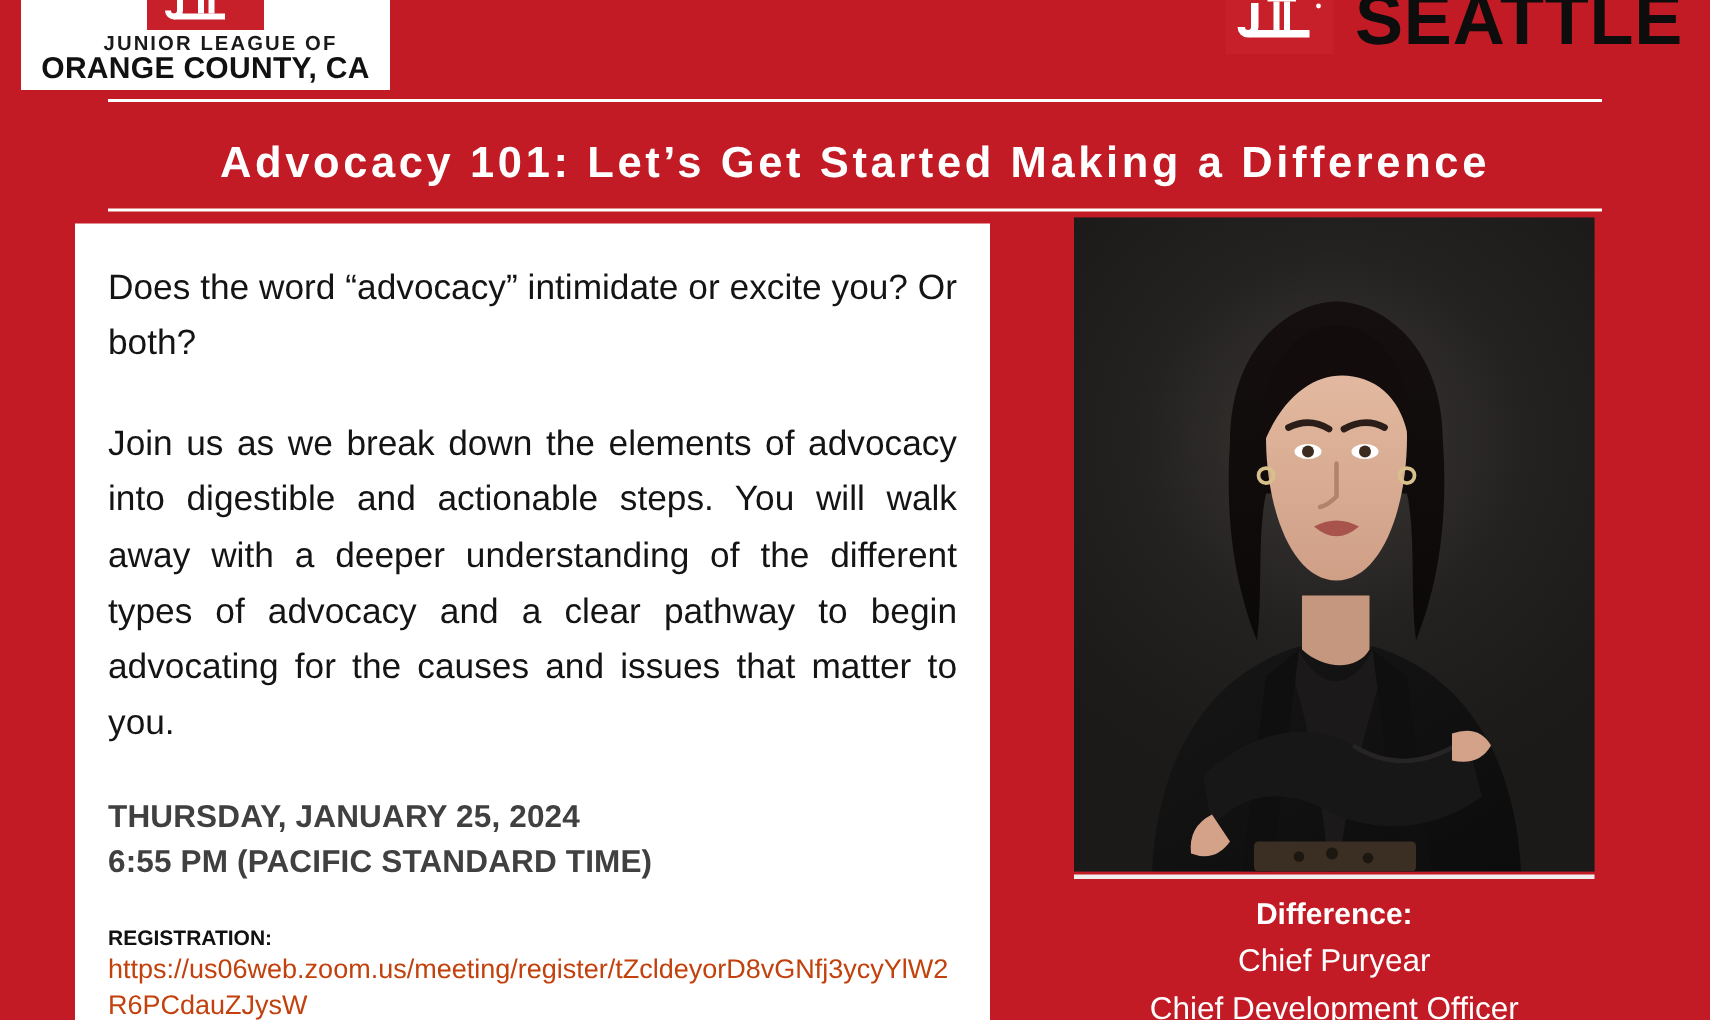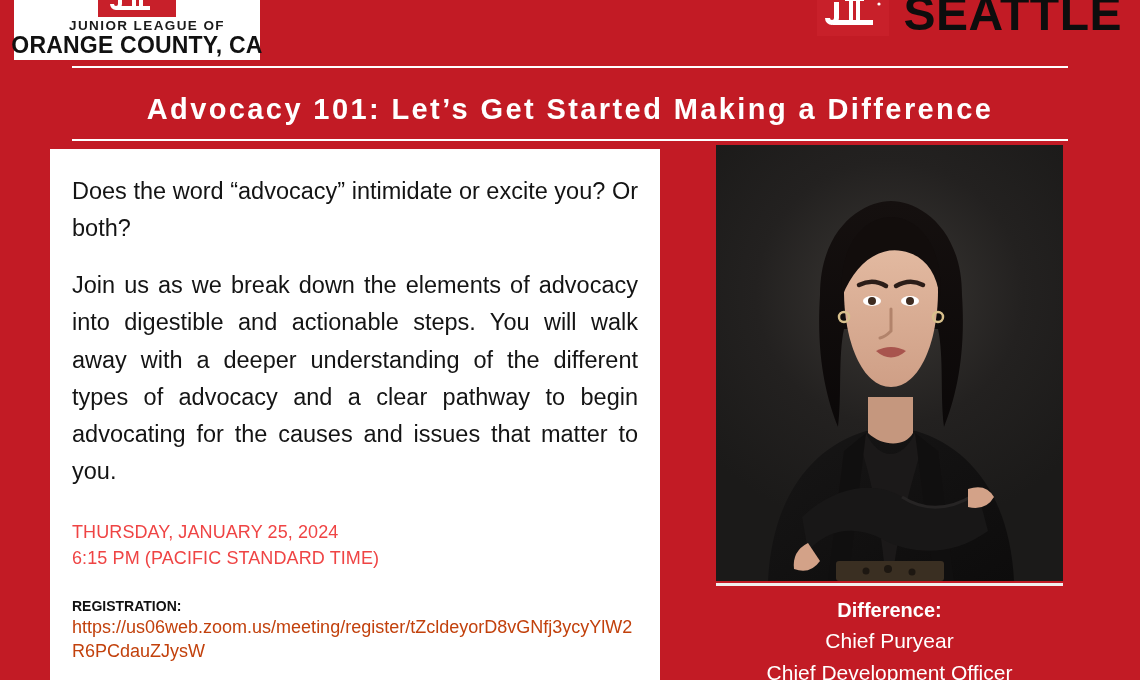--- a/index.html
+++ b/index.html
@@ -41,21 +41,21 @@
   .logo-jloc .mark svg { display: block; }
   .logo-jloc .line1 {
     font-size: 13.5px;
     font-weight: 700;
     letter-spacing: 1.4px;
     color: #1a1a1a;
     line-height: 1.05;
     margin-left: 20px;
   }
   .logo-jloc .line2 {
-    font-size: 23px;
+    font-size: 20px;
     font-weight: 700;
     letter-spacing: 0.2px;
     color: #111111;
     line-height: 1.08;
     white-space: nowrap;
   }
 
   .logo-jlseattle {
     position: absolute;
     right: 18px;
@@ -116,27 +116,27 @@
     overflow: hidden;
   }
   .panel p {
     margin: 0;
     color: #141414;
     font-size: 23.5px;
     line-height: 1.58;
     text-align: justify;
     text-justify: inter-word;
   }
-  .panel p.lead { margin-bottom: 20px; }
+  .panel p.lead { margin-bottom: 30px; }
   .panel p.body { margin-bottom: 30px; }
 
   .when {
-    font-size: 18px;
-    font-weight: 400;
-    color: #ef4444;
+    font-size: 21px;
+    font-weight: 700;
+    color: #404040;
     line-height: 1.42;
     letter-spacing: 0.1px;
     margin-bottom: 26px;
   }
   .reg-label {
     font-size: 14px;
     font-weight: 700;
     color: #111111;
     line-height: 1.3;
   }
@@ -234,21 +234,21 @@
   <div class="title-rule"></div>
   <div class="title-text">Advocacy 101: Let’s Get Started Making a Difference</div>
   <div class="title-rule"></div>
 </div>
 
 <div class="panel">
   <p class="lead">Does the word “advocacy” intimidate or excite you? Or both?</p>
   <p class="body">Join us as we break down the elements of advocacy into digestible and actionable steps. You will walk away with a deeper understanding of the different types of advocacy and a clear pathway to begin advocating for the causes and issues that matter to you.</p>
   <div class="when">
     <div>THURSDAY, JANUARY 25, 2024</div>
-    <div>6:15 PM (PACIFIC STANDARD TIME)</div>
+    <div>6:55 PM (PACIFIC STANDARD TIME)</div>
   </div>
   <div class="reg-label">REGISTRATION:</div>
   <div class="reg-url">https://us06web.zoom.us/meeting/register/tZcldeyorD8vGNfj3ycyYlW2R6PCdauZJysW</div>
 </div>
 
 <div class="photo">
   <div class="backdrop"></div>
   <svg viewBox="0 0 347 436" width="347" height="436" aria-hidden="true">
     <defs>
       <linearGradient id="hairG" x1="0" y1="0" x2="0" y2="1">

